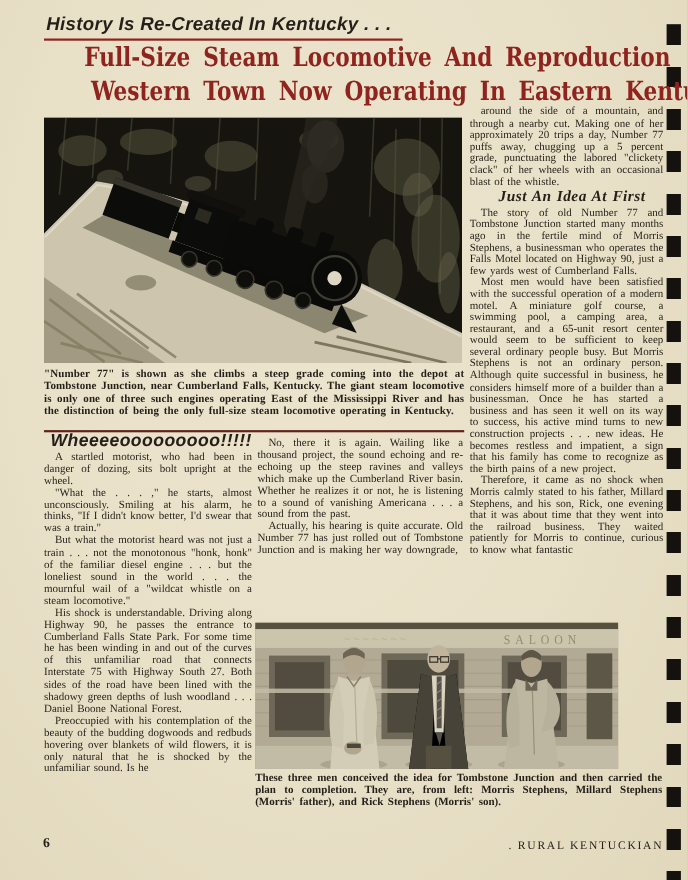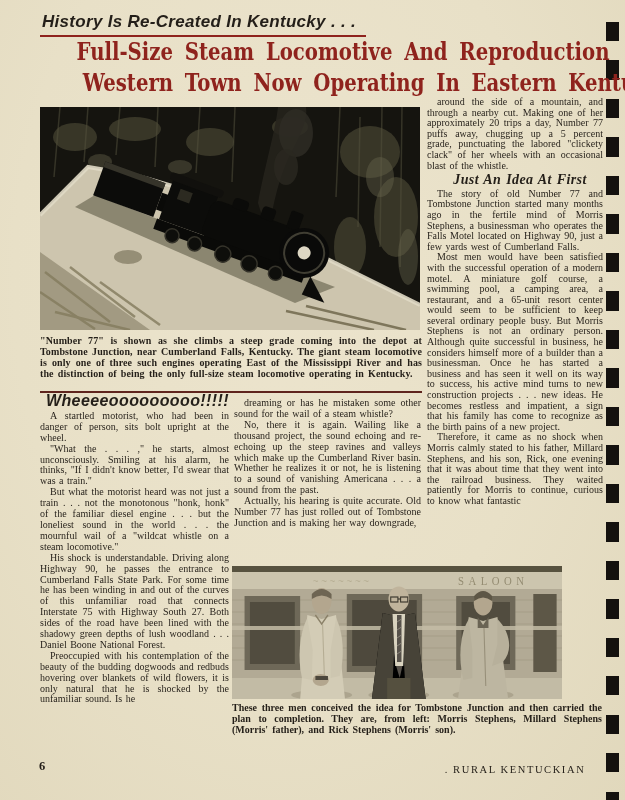--- a/index.html
+++ b/index.html
@@ -67,21 +67,21 @@
   .photo2 {
     position: absolute; left: 232px; top: 566px; width: 330px; height: 133px;
     background: #b4ac97;
   }
   .caption2 {
     position: absolute; left: 232px; top: 702px; width: 370px;
     font-weight: bold; font-size: 10px; line-height: 11px;
     text-align: justify; word-spacing: 1.6px;
   }
   .page-number { position: absolute; left: 39px; top: 759px; font-weight: bold; font-size: 12.5px; }
-  .magazine    { position: absolute; left: 427px; top: 764px; width: 176px; text-align: center;
+  .magazine    { position: absolute; left: 427px; top: 764px; width: 176px; text-align: right;
                  font-size: 10.5px; letter-spacing: 1.6px; }
 </style>
 </head>
 <body>
 
 <div class="page">
 
   <div class="binding"></div>
 
   <div class="kicker">History Is Re-Created In Kentucky . . .</div>
@@ -171,29 +171,28 @@
       </g>
     </svg>
   </div>
 
   <div class="caption1">"Number 77" is shown as she climbs a steep grade coming into the depot at Tombstone Junction, near Cumberland Falls, Kentucky. The giant steam locomotive is only one of three such engines operating East of the Mississippi River and has the distinction of being the only full-size steam locomotive operating in Kentucky.</div>
 
   <div class="rule"></div>
 
   <div class="col col-left">
     <div class="wheee">Wheeeeooooooooo!!!!!</div>
-    <p>A startled motorist, who had been in danger of person, sits bolt upright at the wheel.</p>
+    <p>A startled motorist, who had been in danger of dozing, sits bolt upright at the wheel.</p>
     <p>"What the . . . ," he starts, almost unconsciously. Smiling at his alarm, he thinks, "If I didn't know better, I'd swear that was a train."</p>
     <p>But what the motorist heard was not just a train . . . not the monotonous "honk, honk" of the familiar diesel engine . . . but the loneliest sound in the world . . . the mournful wail of a "wildcat whistle on a steam locomotive."</p>
     <p>His shock is understandable. Driving along Highway 90, he passes the entrance to Cumberland Falls State Park. For some time he has been winding in and out of the curves of this unfamiliar road that connects Interstate 75 with Highway South 27. Both sides of the road have been lined with the shadowy green depths of lush woodland . . . Daniel Boone National Forest.</p>
     <p>Preoccupied with his contemplation of the beauty of the budding dogwoods and redbuds hovering over blankets of wild flowers, it is only natural that he is shocked by the unfamiliar sound. Is he</p>
   </div>
 
   <div class="col col-middle">
-    <p>dreaming or has he mistaken some other sound for the wail of a steam whistle?</p>
     <p>No, there it is again. Wailing like a thousand project, the sound echoing and re-echoing up the steep ravines and valleys which make up the Cumberland River basin. Whether he realizes it or not, he is listening to a sound of vanishing Americana . . . a sound from the past.</p>
     <p>Actually, his hearing is quite accurate. Old Number 77 has just rolled out of Tombstone Junction and is making her way downgrade,</p>
   </div>
 
   <div class="col col-right">
     <p>around the side of a mountain, and through a nearby cut. Making one of her approximately 20 trips a day, Number 77 puffs away, chugging up a 5 percent grade, punctuating the labored "clickety clack" of her wheels with an occasional blast of the whistle.</p>
     <p class="subhead">Just An Idea At First</p>
     <p>The story of old Number 77 and Tombstone Junction started many months ago in the fertile mind of Morris Stephens, a businessman who operates the Falls Motel located on Highway 90, just a few yards west of Cumberland Falls.</p>
     <p>Most men would have been satisfied with the successful operation of a modern motel. A miniature golf course, a swimming pool, a camping area, a restaurant, and a 65-unit resort center would seem to be sufficient to keep several ordinary people busy. But Morris Stephens is not an ordinary person. Although quite successful in business, he considers himself more of a builder than a businessman. Once he has started a business and has seen it well on its way to success, his active mind turns to new construction projects . . . new ideas. He becomes restless and impatient, a sign that his family has come to recognize as the birth pains of a new project.</p>
     <p>Therefore, it came as no shock when Morris calmly stated to his father, Millard Stephens, and his son, Rick, one evening that it was about time that they went into the railroad business. They waited patiently for Morris to continue, curious to know what fantastic</p>

